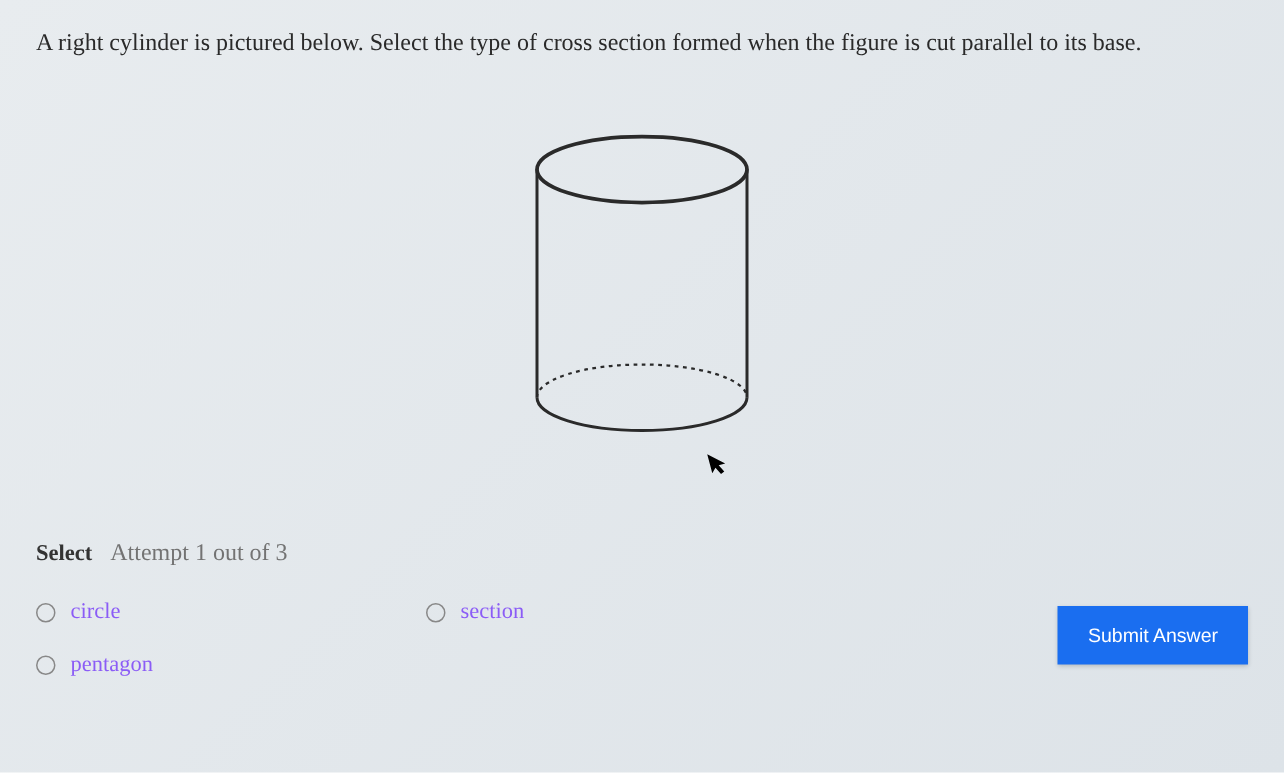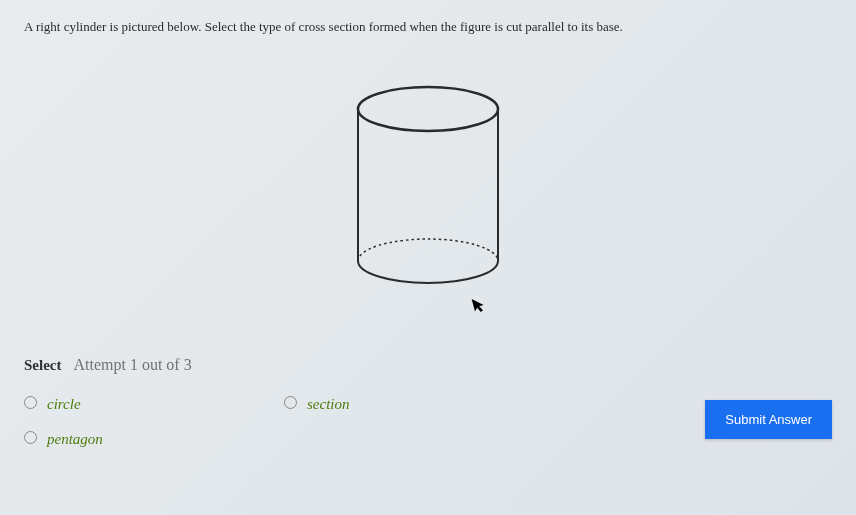--- a/index.html
+++ b/index.html
@@ -6,21 +6,21 @@
     body {
       width: 856px;
       height: 515px;
       background: linear-gradient(135deg, #e8ecef 0%, #dde3e8 100%);
       font-family: Georgia, 'Times New Roman', serif;
       padding: 18px 24px;
       position: relative;
       overflow: hidden;
     }
     .question-text {
-      font-size: 13px;
+      font-size: 16px;
       color: #2a2a2a;
       line-height: 1.4;
       margin-bottom: 20px;
     }
     .figure-area {
       display: flex;
       justify-content: center;
       align-items: center;
       height: 260px;
       position: relative;
@@ -62,26 +62,25 @@
       gap: 40px;
     }
     .options-col {
       display: flex;
       flex-direction: column;
       gap: 18px;
       min-width: 220px;
     }
     .option {
       display: flex;
-      align-items: flex-start;
+      align-items: center;
       gap: 10px;
       font-size: 15px;
-      color: #4d7c0f;
+      color: #8b5cf6;
       cursor: pointer;
-      font-style: italic;
     }
     .radio {
       width: 13px;
       height: 13px;
       border: 1.5px solid #888;
       border-radius: 50%;
       display: inline-block;
       flex-shrink: 0;
     }
     .submit-btn {

